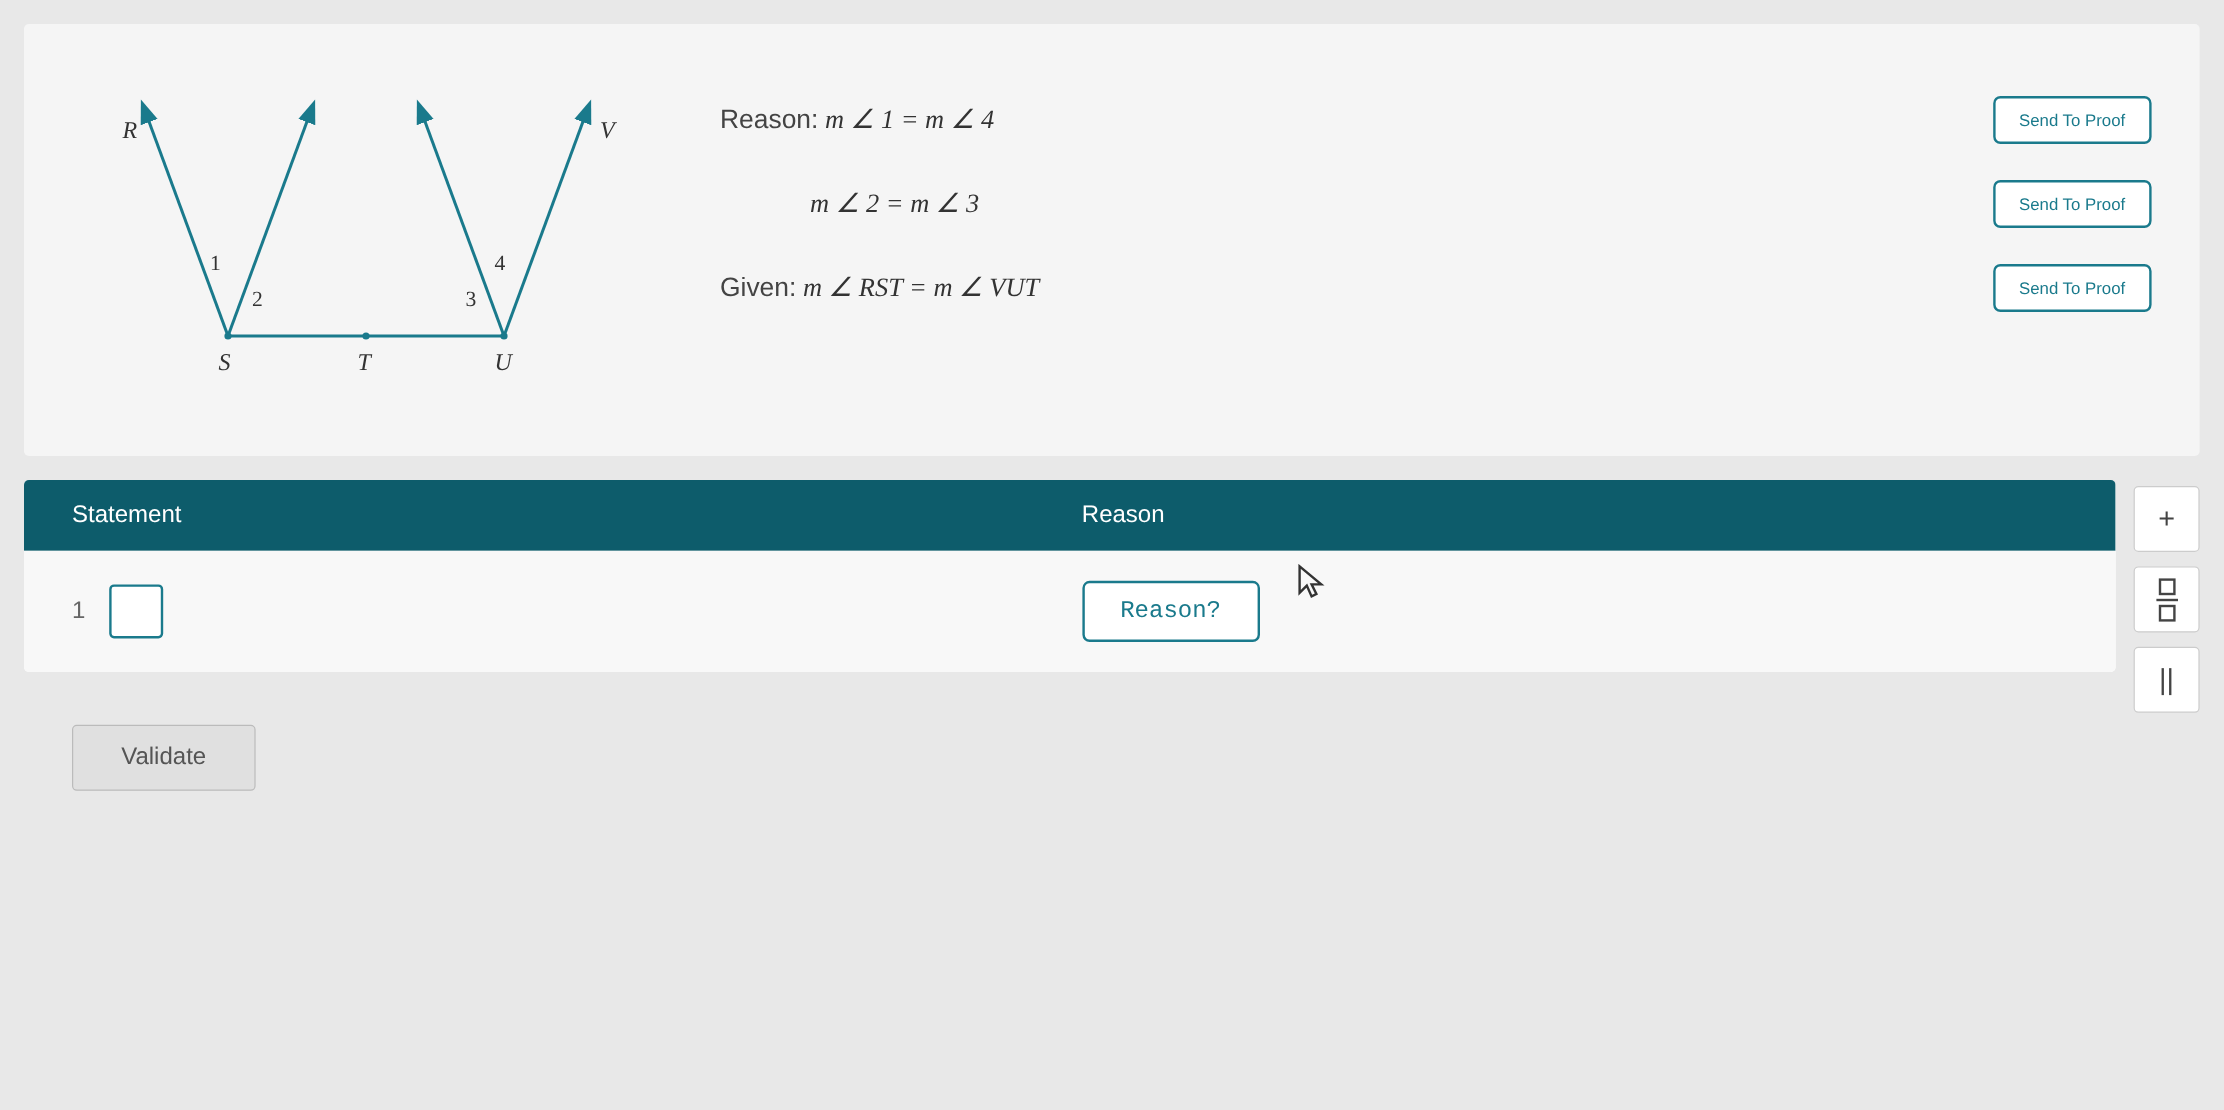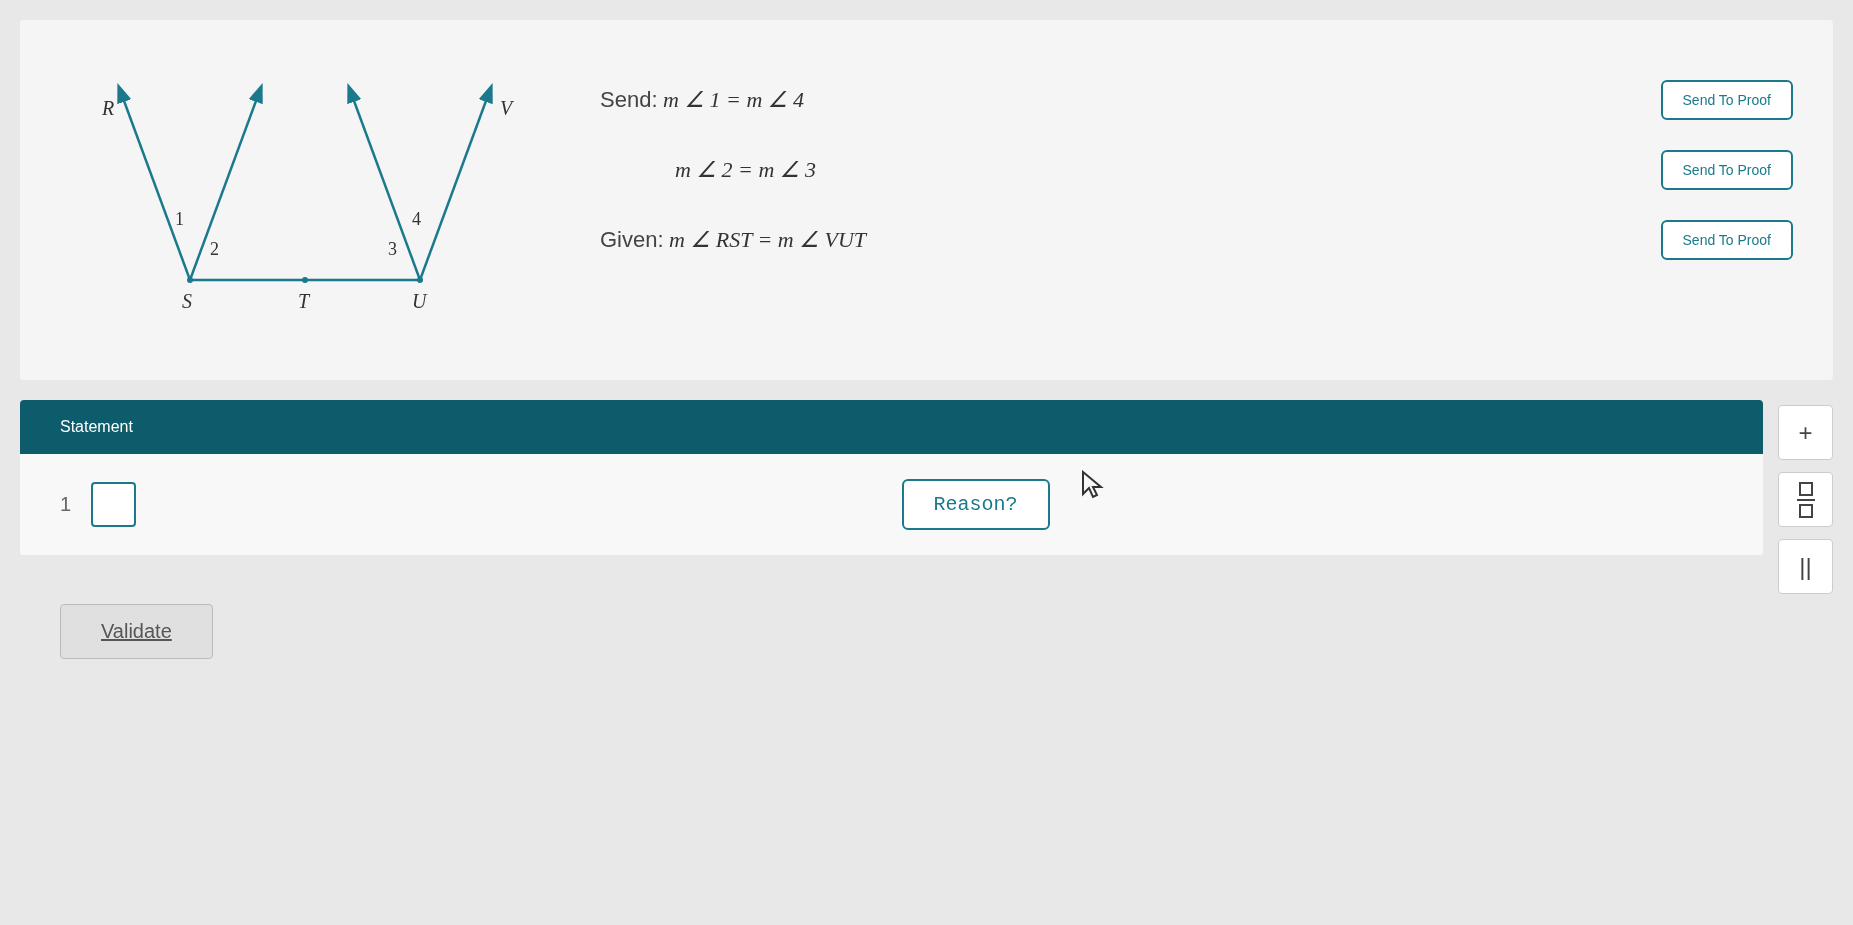--- a/index.html
+++ b/index.html
@@ -82,21 +82,21 @@
       flex: 1;
       background: #fff;
       border-radius: 4px;
       overflow: hidden;
     }
     .table-header {
       background: #0d5c6b;
       color: #fff;
       display: flex;
       padding: 18px 40px;
-      font-size: 16px;
+      font-size: 20px;
     }
     .header-statement {
       flex: 1;
     }
     .header-reason {
       flex: 1;
       padding-left: 20px;
     }
     .table-row {
       display: flex;
@@ -174,21 +174,20 @@
     .validate-btn {
       background: #e0e0e0;
       border: 1px solid #bbb;
       color: #555;
       padding: 15px 40px;
       font-size: 20px;
       border-radius: 4px;
       cursor: pointer;
       margin-top: 10px;
       margin-left: 40px;
-      text-decoration: underline;
     }
   </style>
 </head>
 <body>
 
 
 
 <div class="main-content">
   <div class="diagram-container">
     <svg class="diagram-svg" viewBox="0 0 480 280">
@@ -219,21 +218,21 @@
       <text x="115" y="165" font-size="18" font-family="serif" fill="#333">1</text>
       <text x="150" y="195" font-size="18" font-family="serif" fill="#333">2</text>
       <text x="328" y="195" font-size="18" font-family="serif" fill="#333">3</text>
       <text x="352" y="165" font-size="18" font-family="serif" fill="#333">4</text>
     </svg>
   </div>
 
   <div class="problem-text">
     <div class="problem-row">
       <div class="math-text">
-        <span class="label-prefix">Send:</span>
+        <span class="label-prefix">Reason:</span>
         <span>m ∠ 1  =  m ∠ 4</span>
       </div>
       <button class="send-proof-btn">Send To Proof</button>
     </div>
     <div class="problem-row">
       <div class="math-text" style="padding-left:75px;">
         <span>m ∠ 2  =  m ∠ 3</span>
       </div>
       <button class="send-proof-btn">Send To Proof</button>
     </div>
@@ -250,20 +249,21 @@
 <div class="cursor-icon">
   <svg width="26" height="30" viewBox="0 0 26 30">
     <path d="M 3 2 L 3 24 L 9 18 L 13 27 L 17 25 L 13 17 L 21 17 Z" fill="none" stroke="#333" stroke-width="2"></path>
   </svg>
 </div>
 
 <div class="proof-table-container">
   <div class="proof-table">
     <div class="table-header">
       <div class="header-statement">Statement</div>
+      <div class="header-reason">Reason</div>
     </div>
     <div class="table-row">
       <div class="row-statement">
         <span class="row-number">1</span>
         <div class="statement-input"></div>
       </div>
       <div class="row-reason">
         <button class="reason-btn">Reason?</button>
       </div>
     </div>

